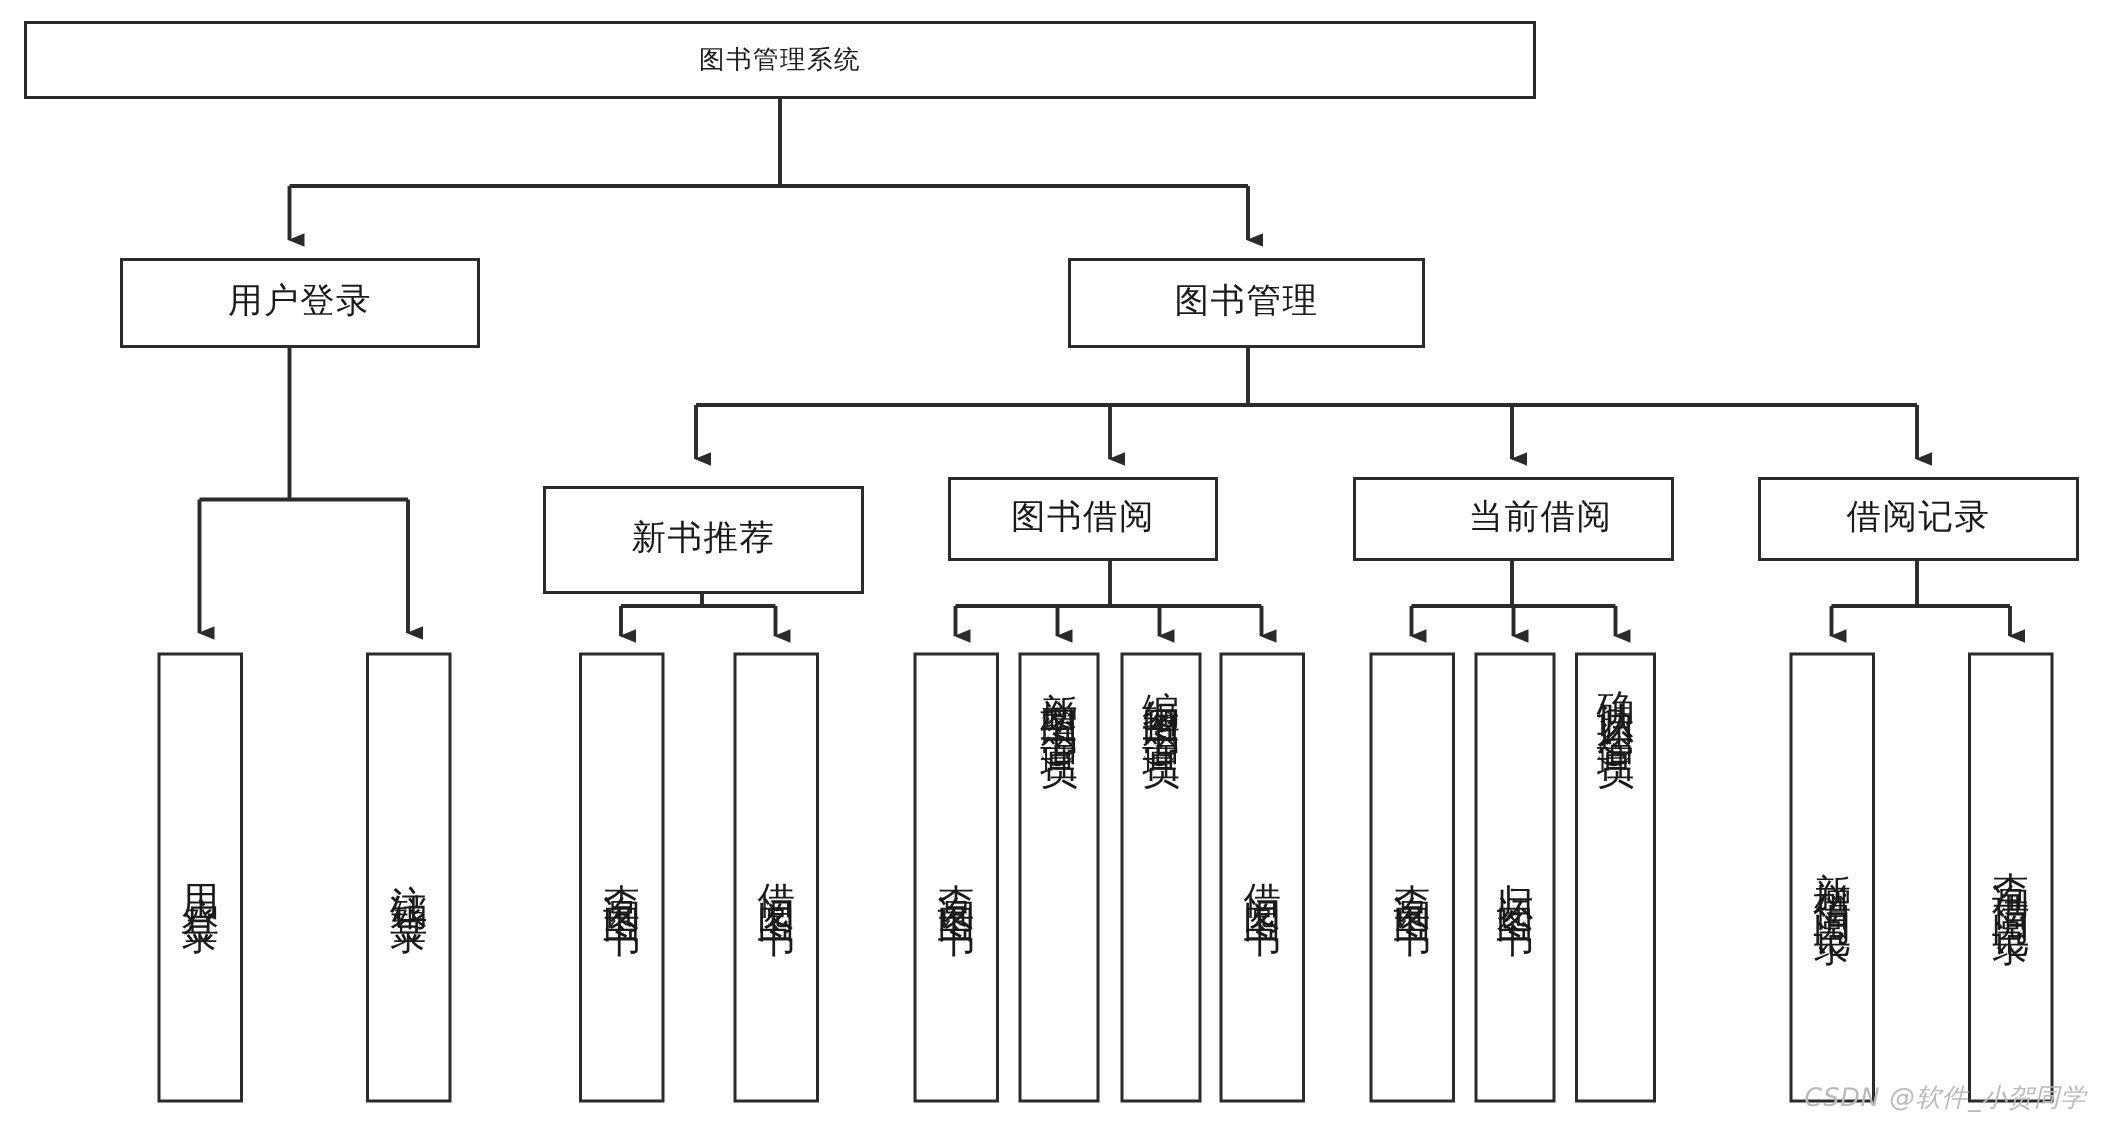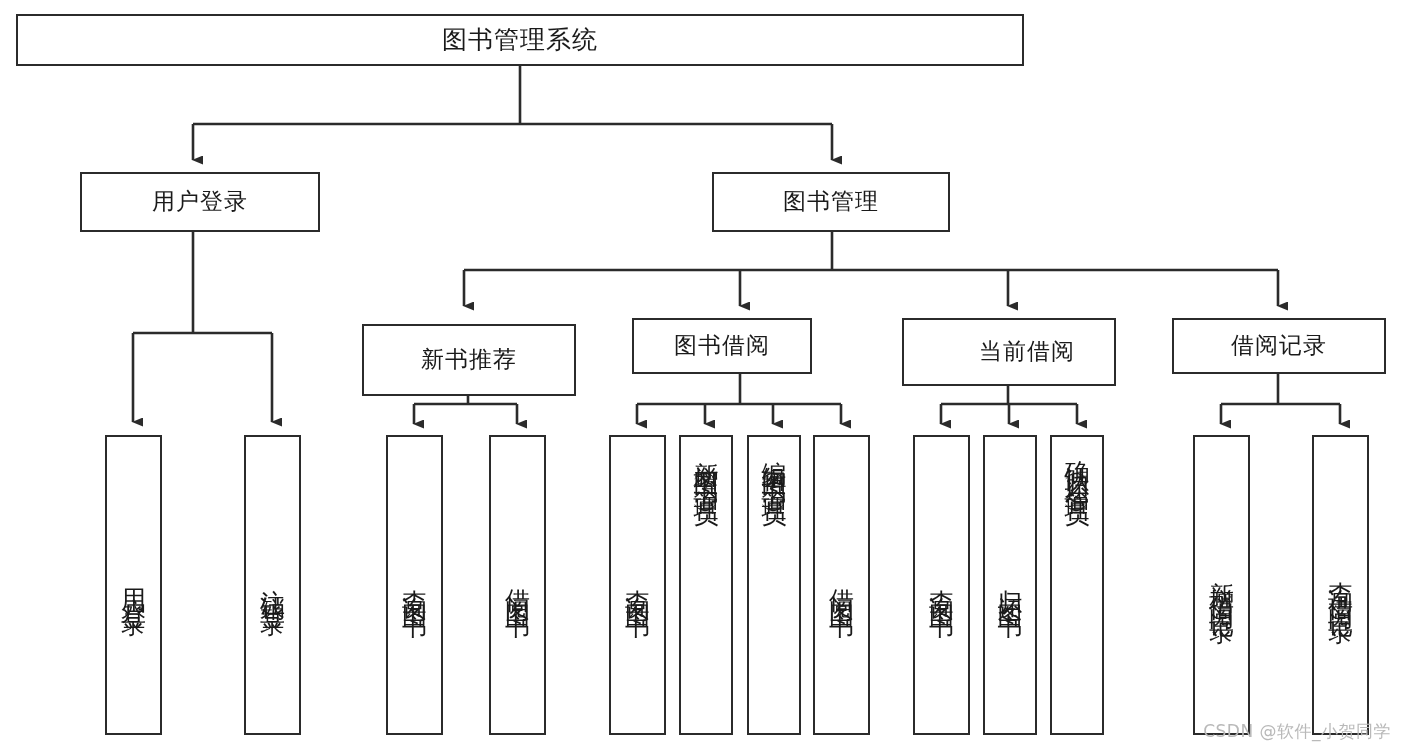--- a/index.html
+++ b/index.html
@@ -38,21 +38,21 @@
     z-index: 2;
   }
   .node-label {
     display: block;
     text-align: center;
     line-height: 1.18;
     white-space: nowrap;
   }
   
   .node.root .node-label {
-    font-size: 25px;
+    font-size: 17px;
     letter-spacing: 1px;
   }
   
   .node.branch .node-label {
     font-size: 23px;
     letter-spacing: 1px;
   }
   
   .node.leaf {
     align-items: flex-start;
@@ -76,20 +76,21 @@
   }
   #watermark {
     position: absolute;
     right: 14px;
     bottom: 4px;
     font-size: 17px;
     color: #b9b9b9;
     z-index: 5;
     white-space: nowrap;
     letter-spacing: 0.5px;
+    font-style: italic;
   }
 </style>
 </head>
 <body>
 
 <div id="diagram-root">
 
   <svg id="connectors" viewBox="0 0 1405 747" width="1405" height="747" xmlns="http://www.w3.org/2000/svg">
     <defs>
       <marker id="arrowhead" markerWidth="9" markerHeight="11" refX="4.5" refY="10" orient="auto" markerUnits="userSpaceOnUse">
@@ -153,21 +154,21 @@
   </div>
 
   <div class="node branch" style="left:362px; top:324px; width:214px; height:72px;">
     <span class="node-label">新书推荐</span>
   </div>
 
   <div class="node branch" style="left:632px; top:318px; width:180px; height:56px;">
     <span class="node-label">图书借阅</span>
   </div>
 
-  <div class="node branch" style="left:902px; top:318px; width:214px; height:68px;padding-left:36px;">
+  <div class="node branch" style="left:902px; top:318px; width:214px; height:56px;padding-left:36px;">
     <span class="node-label">当前借阅</span>
   </div>
 
   <div class="node branch" style="left:1172px; top:318px; width:214px; height:56px;">
     <span class="node-label">借阅记录</span>
   </div>
 
   <div class="node leaf leaf-short" style="left:105px; top:435px; width:57px; height:300px;">
     <span class="node-label">用户登录</span>
   </div>

